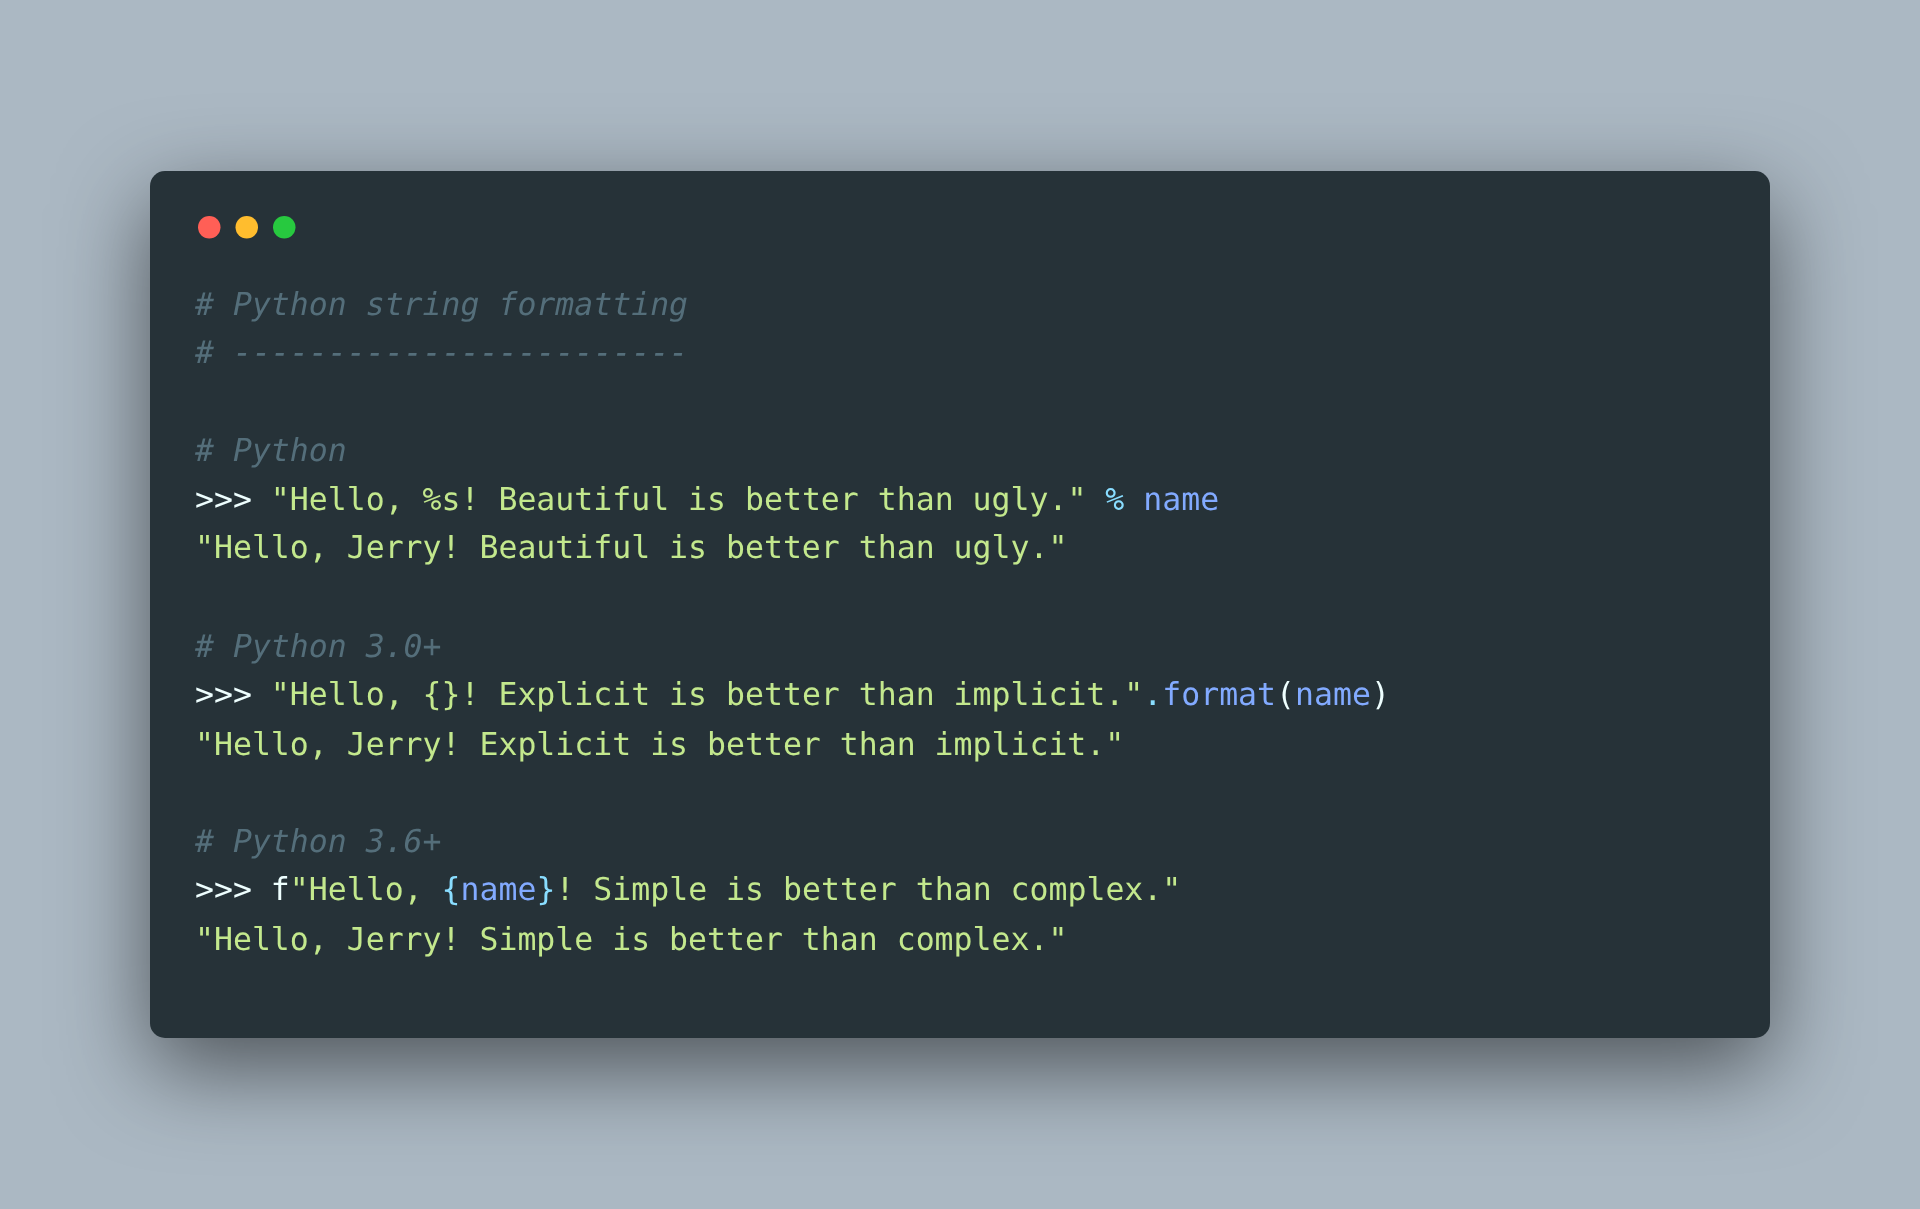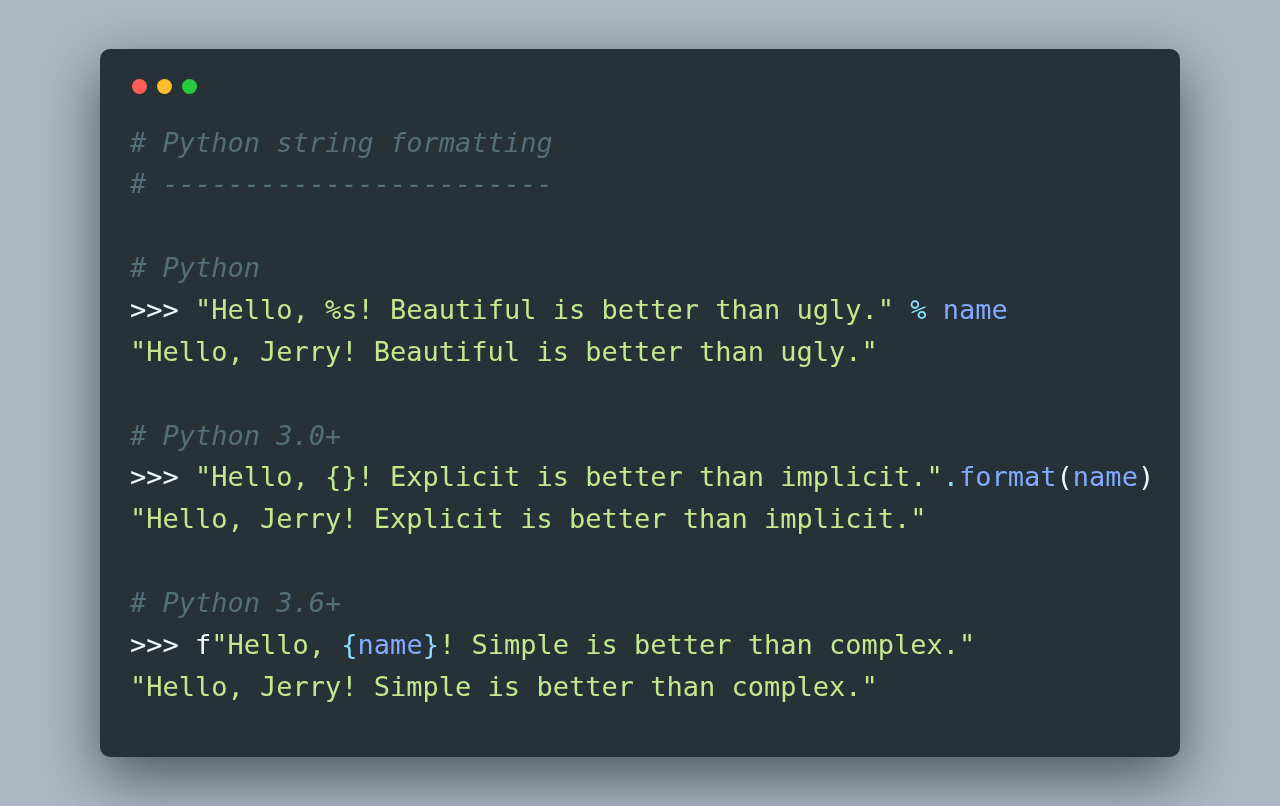--- a/index.html
+++ b/index.html
@@ -25,21 +25,21 @@
     padding: 6px 0 28px 2px;
   }
   .dot {
     width: 15px; height: 15px; border-radius: 50%;
   }
   .dot.red { background: #ff5f56; }
   .dot.yellow { background: #ffbd2e; }
   .dot.green { background: #27c93f; }
   pre.code {
     font-family: inherit;
-    font-size: 27px;
+    font-size: 21px;
     line-height: 1.55;
     white-space: pre;
     color: #d4d4d4;
   }
   .tok-comment { color: #546e7a; font-style: italic; }
   .tok-default { color: #eeffff; }
   .tok-string  { color: #c3e88d; }
   .tok-operator{ color: #89ddff; }
   .tok-name    { color: #82aaff; }
   .tok-func    { color: #82aaff; }

